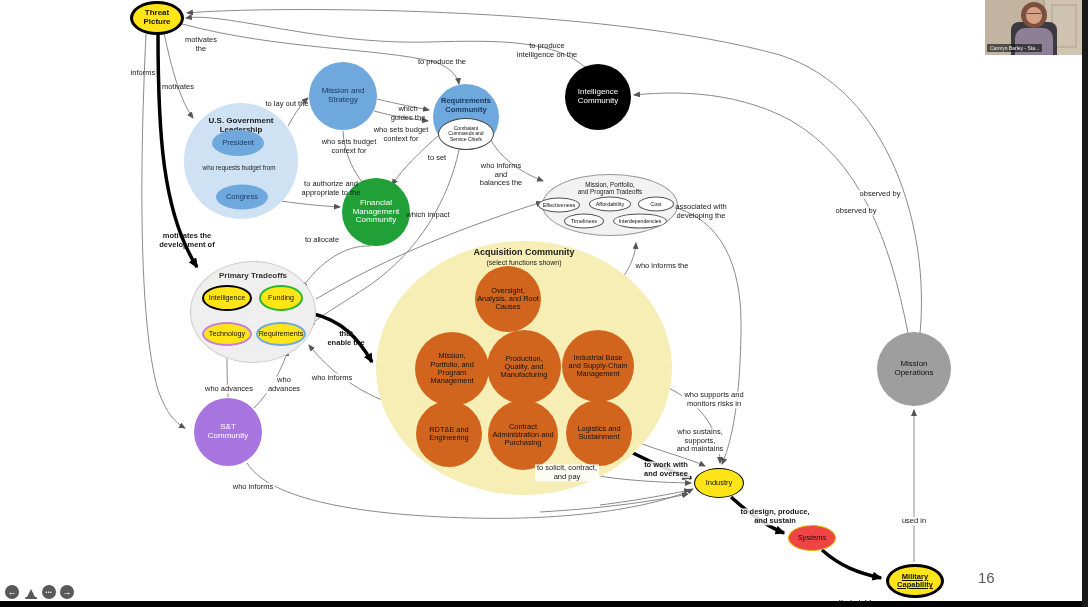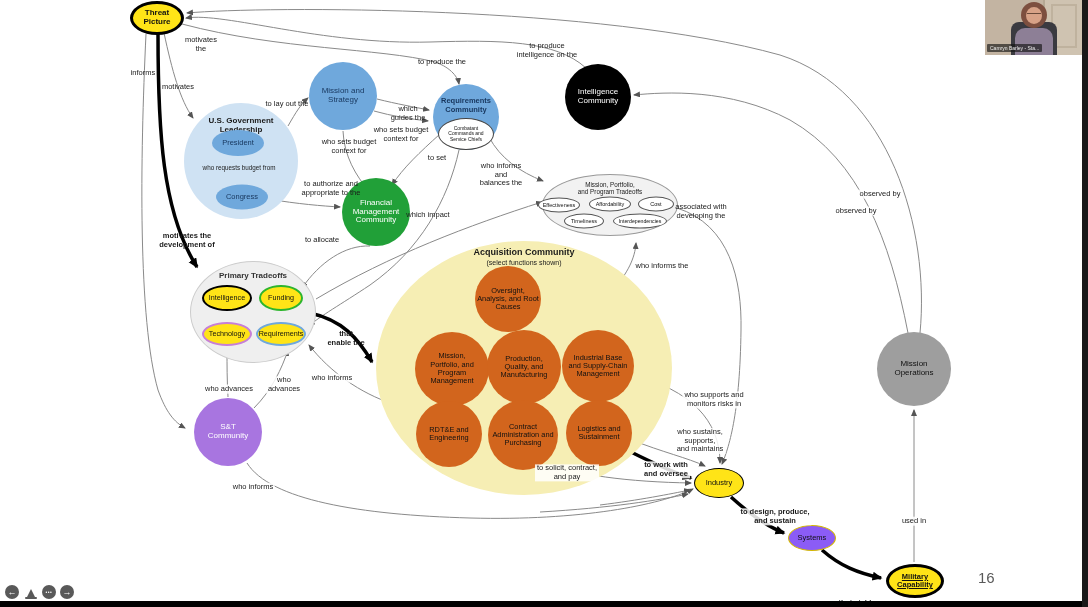--- a/index.html
+++ b/index.html
@@ -149,21 +149,21 @@
   <div class="n" style="left:523px;top:435px;width:70px;height:70px;border-radius:50%;background:#d2651d;font-size:7.4px;">Contract
 Administration and
 Purchasing</div>
   <div class="n" style="left:599px;top:433px;width:66px;height:66px;border-radius:50%;background:#d2651d;font-size:7.4px;">Logistics and
 Sustainment</div>
 
   <div class="n" style="left:228px;top:432px;width:68px;height:68px;border-radius:50%;background:#a875e0;color:#fff;font-size:8px;">S&amp;T
 Community</div>
 
   <div class="n" style="left:719px;top:483px;width:50px;height:30px;border-radius:50%;background:#ffe417;border:1.5px solid #000;font-size:7.5px;">Industry</div>
-  <div class="n" style="left:812px;top:538px;width:48px;height:26px;border-radius:50%;background:#8b5cf6;border:1px solid #d4b800;font-size:7.5px;">Systems</div>
+  <div class="n" style="left:812px;top:538px;width:48px;height:26px;border-radius:50%;background:#ef4444;border:1px solid #d4b800;font-size:7.5px;font-style:italic;">Systems</div>
   <div class="n" style="left:915px;top:581px;width:58px;height:34px;border-radius:50%;background:#ffe417;border:3px solid #000;font-size:7.5px;font-weight:bold;text-decoration:underline;">Military
 Capability</div>
   <div class="n" style="left:914px;top:369px;width:74px;height:74px;border-radius:50%;background:#9e9e9e;font-size:8px;">Mission
 Operations</div>
 
   <div class="el" style="left:201px;top:45px;">motivates
 the</div>
   <div class="el" style="left:143px;top:73px;">informs</div>
   <div class="el" style="left:178px;top:87px;">motivates</div>
   <div class="el" style="left:287px;top:104px;">to lay out the</div>

